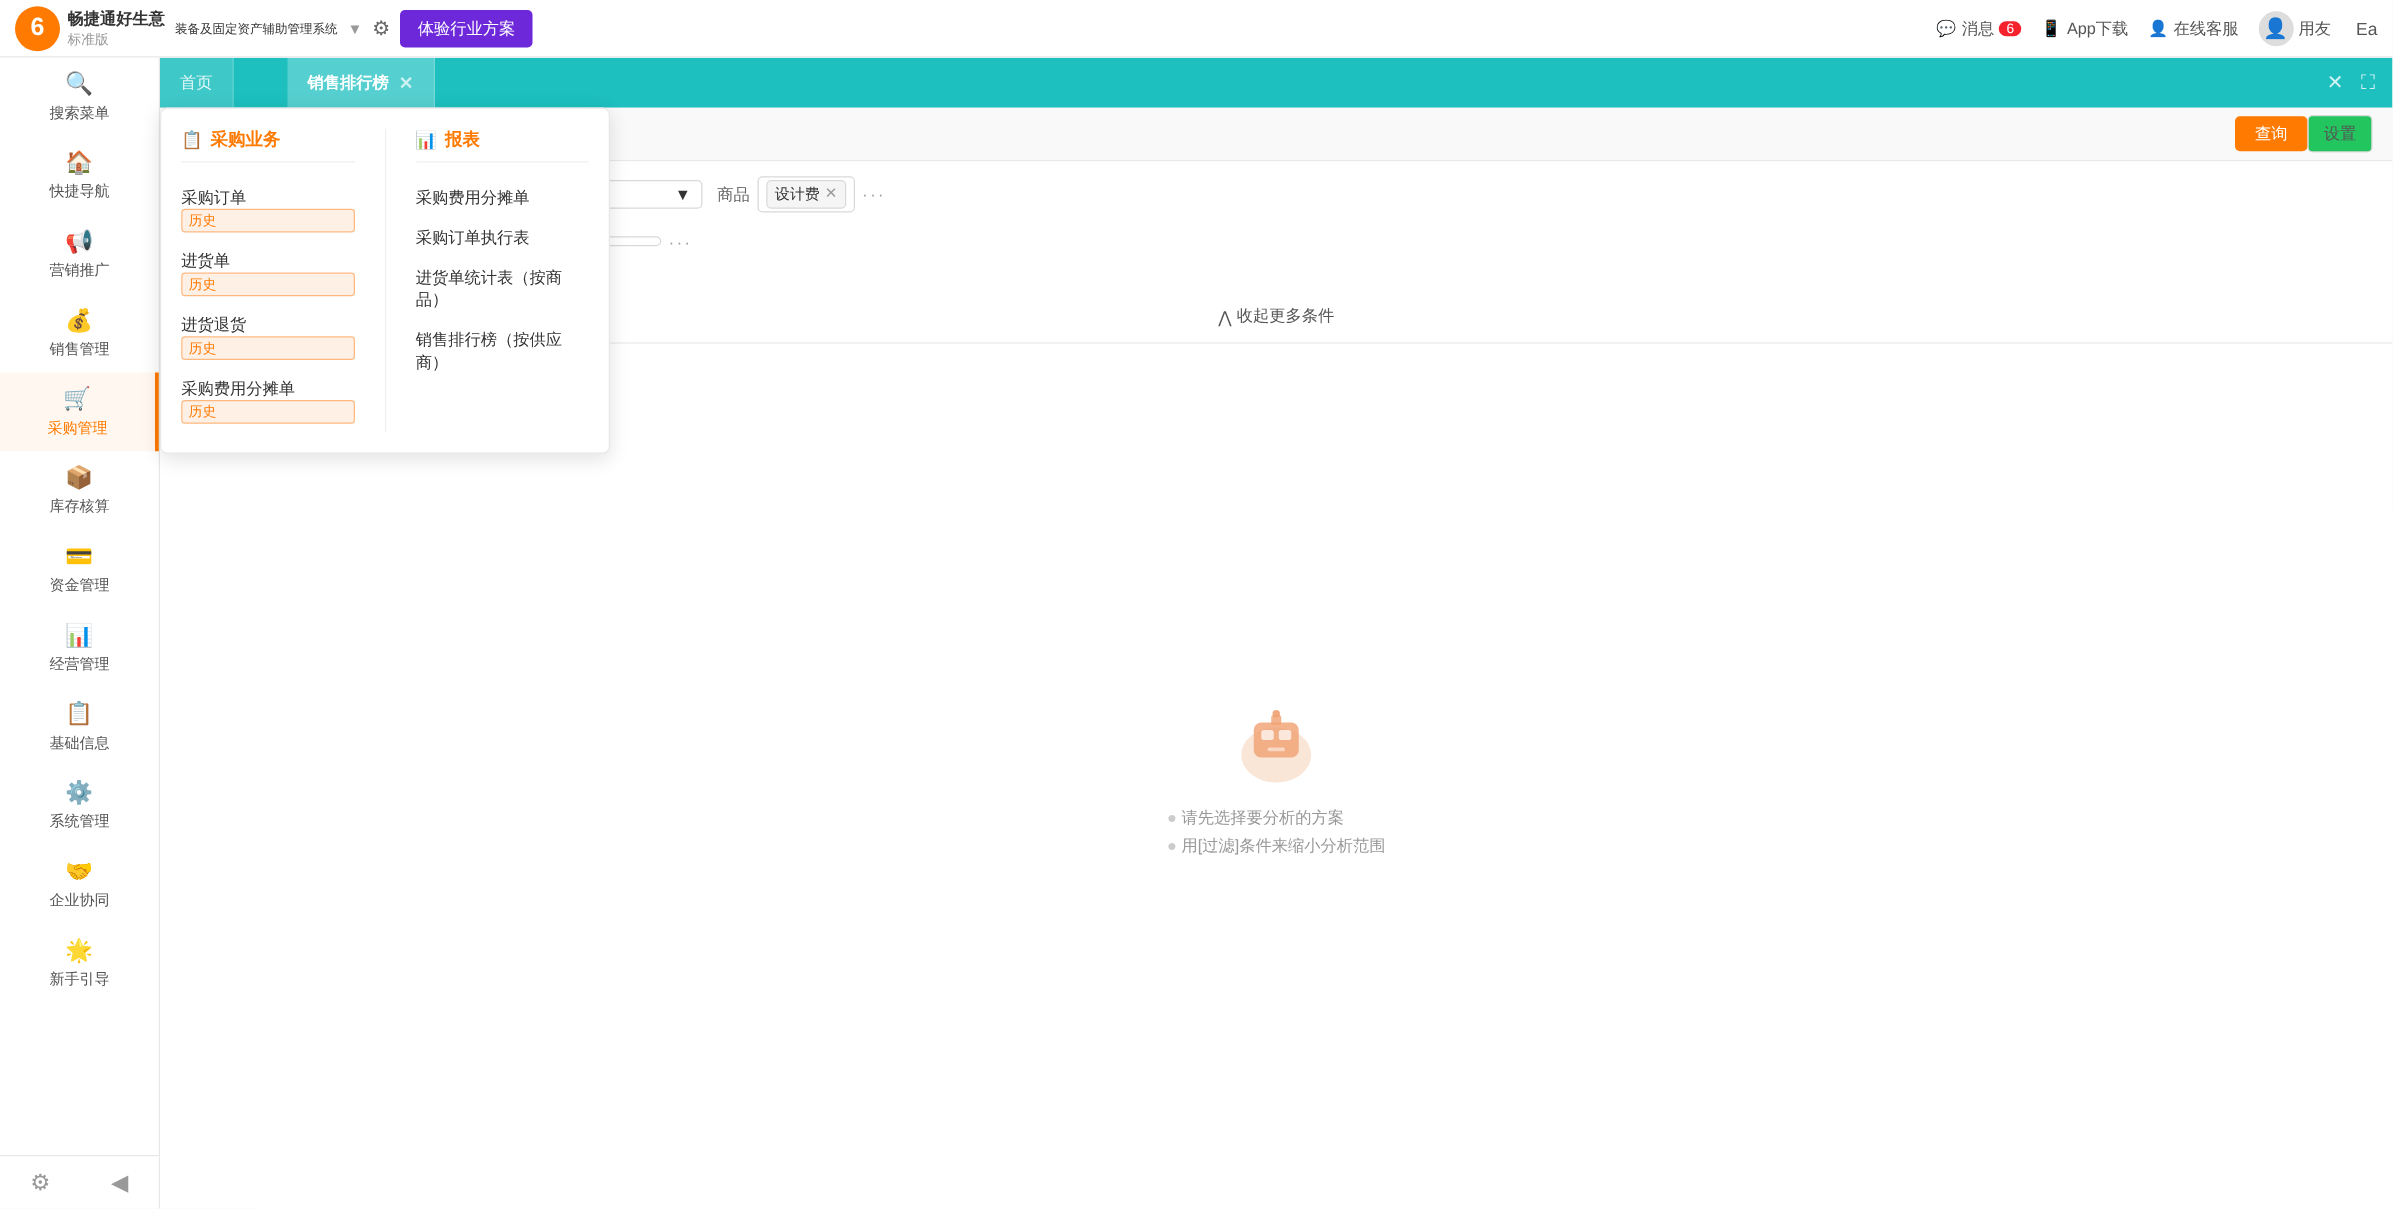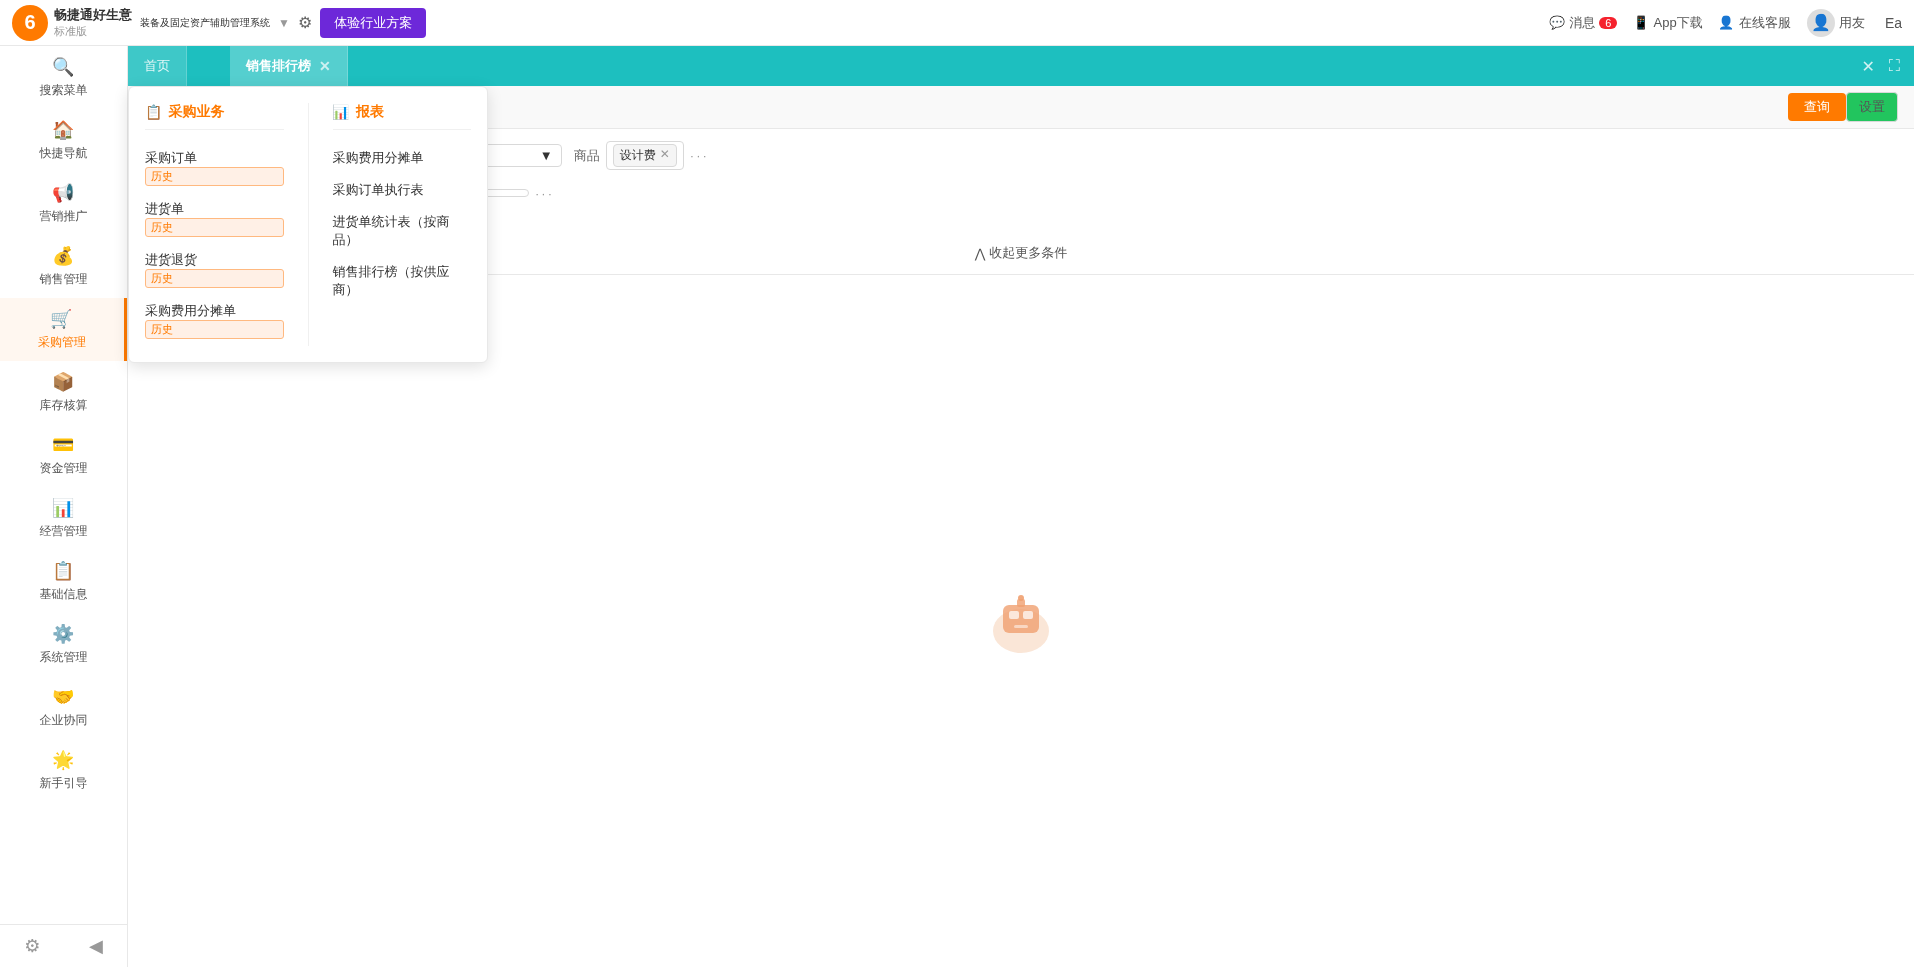--- a/index.html
+++ b/index.html
@@ -305,20 +305,24 @@
           <svg width="80" height="80" viewBox="0 0 80 80" fill="none" xmlns="http://www.w3.org/2000/svg">
             <ellipse cx="40" cy="50" rx="28" ry="22" fill="#f5cdb0" opacity="0.5"></ellipse>
             <rect x="22" y="24" width="36" height="28" rx="6" fill="#f0a070" opacity="0.8"></rect>
             <rect x="28" y="30" width="10" height="8" rx="2" fill="white" opacity="0.7"></rect>
             <rect x="42" y="30" width="10" height="8" rx="2" fill="white" opacity="0.7"></rect>
             <rect x="33" y="44" width="14" height="3" rx="1.5" fill="white" opacity="0.5"></rect>
             <rect x="36" y="18" width="8" height="8" rx="2" fill="#f0a070" opacity="0.8"></rect>
             <circle cx="40" cy="17" r="3" fill="#f0a070" opacity="0.9"></circle>
           </svg>
         </div>
+        <div class="empty-text">
+          <p>请先选择要分析的方案</p>
+          <p>用[过滤]条件来缩小分析范围</p>
+        </div>
       </div>
     </div>
   </div>
 </div>
 
 <div class="dropdown-menu">
 
   <div class="menu-section">
     <div class="menu-section-title">
       <span>📋</span>

